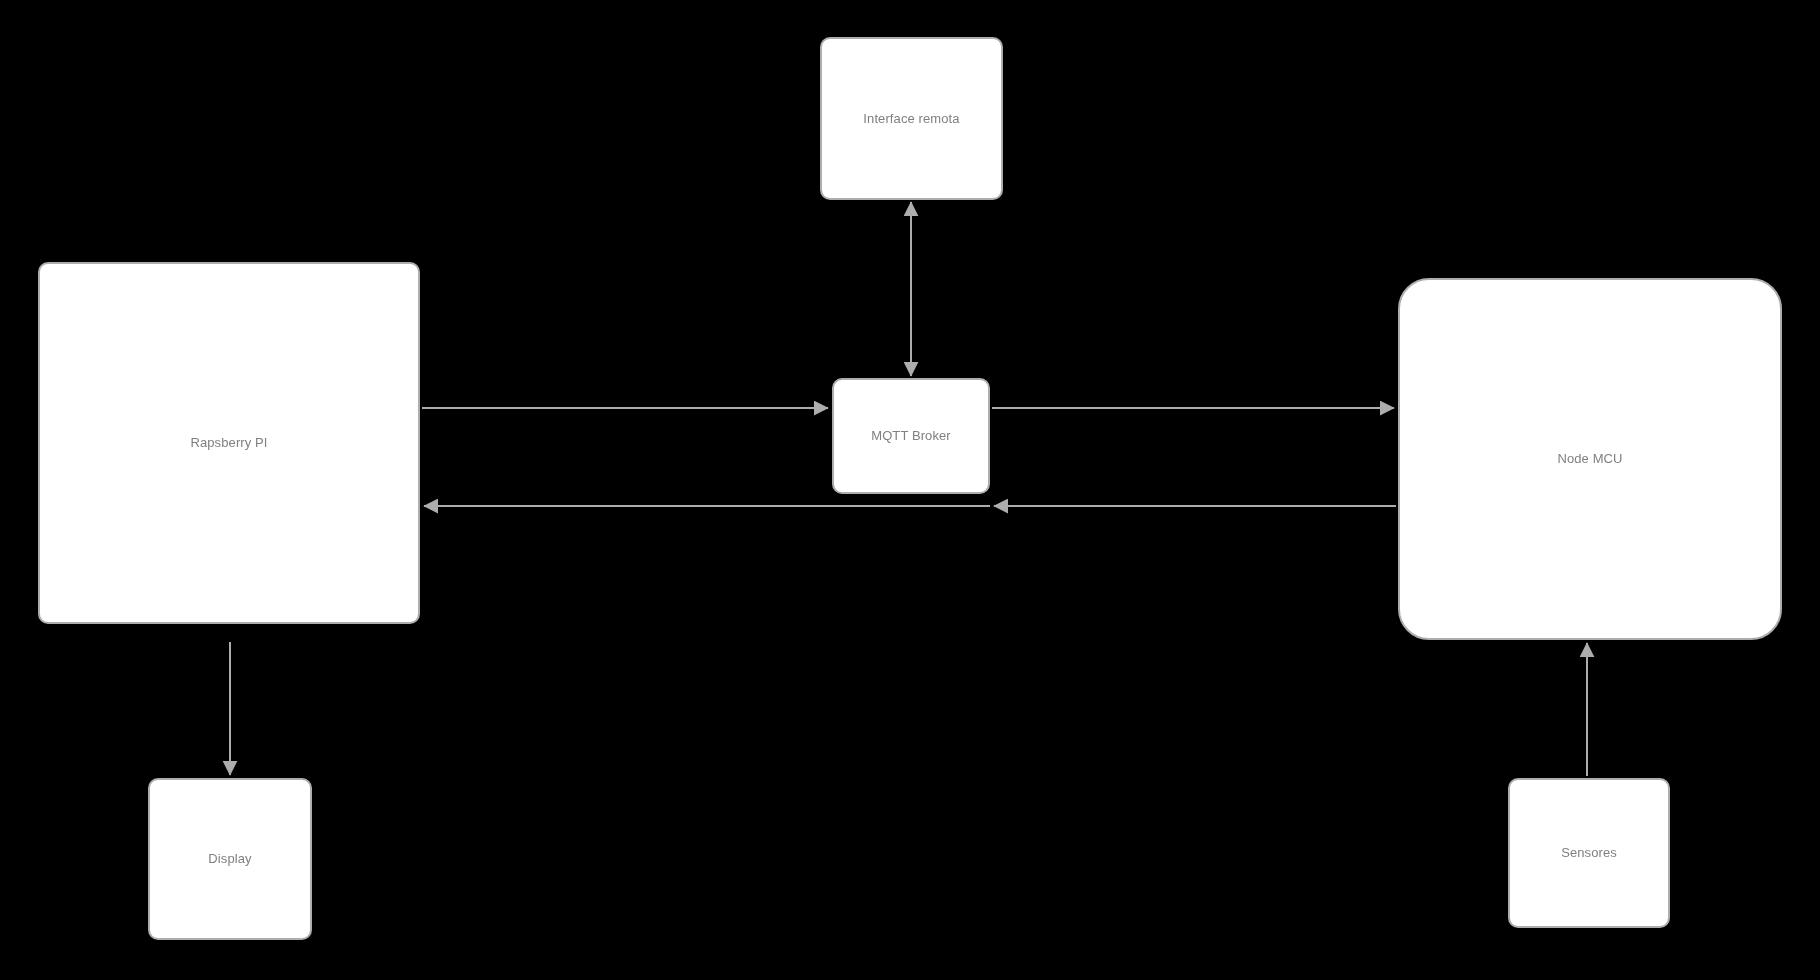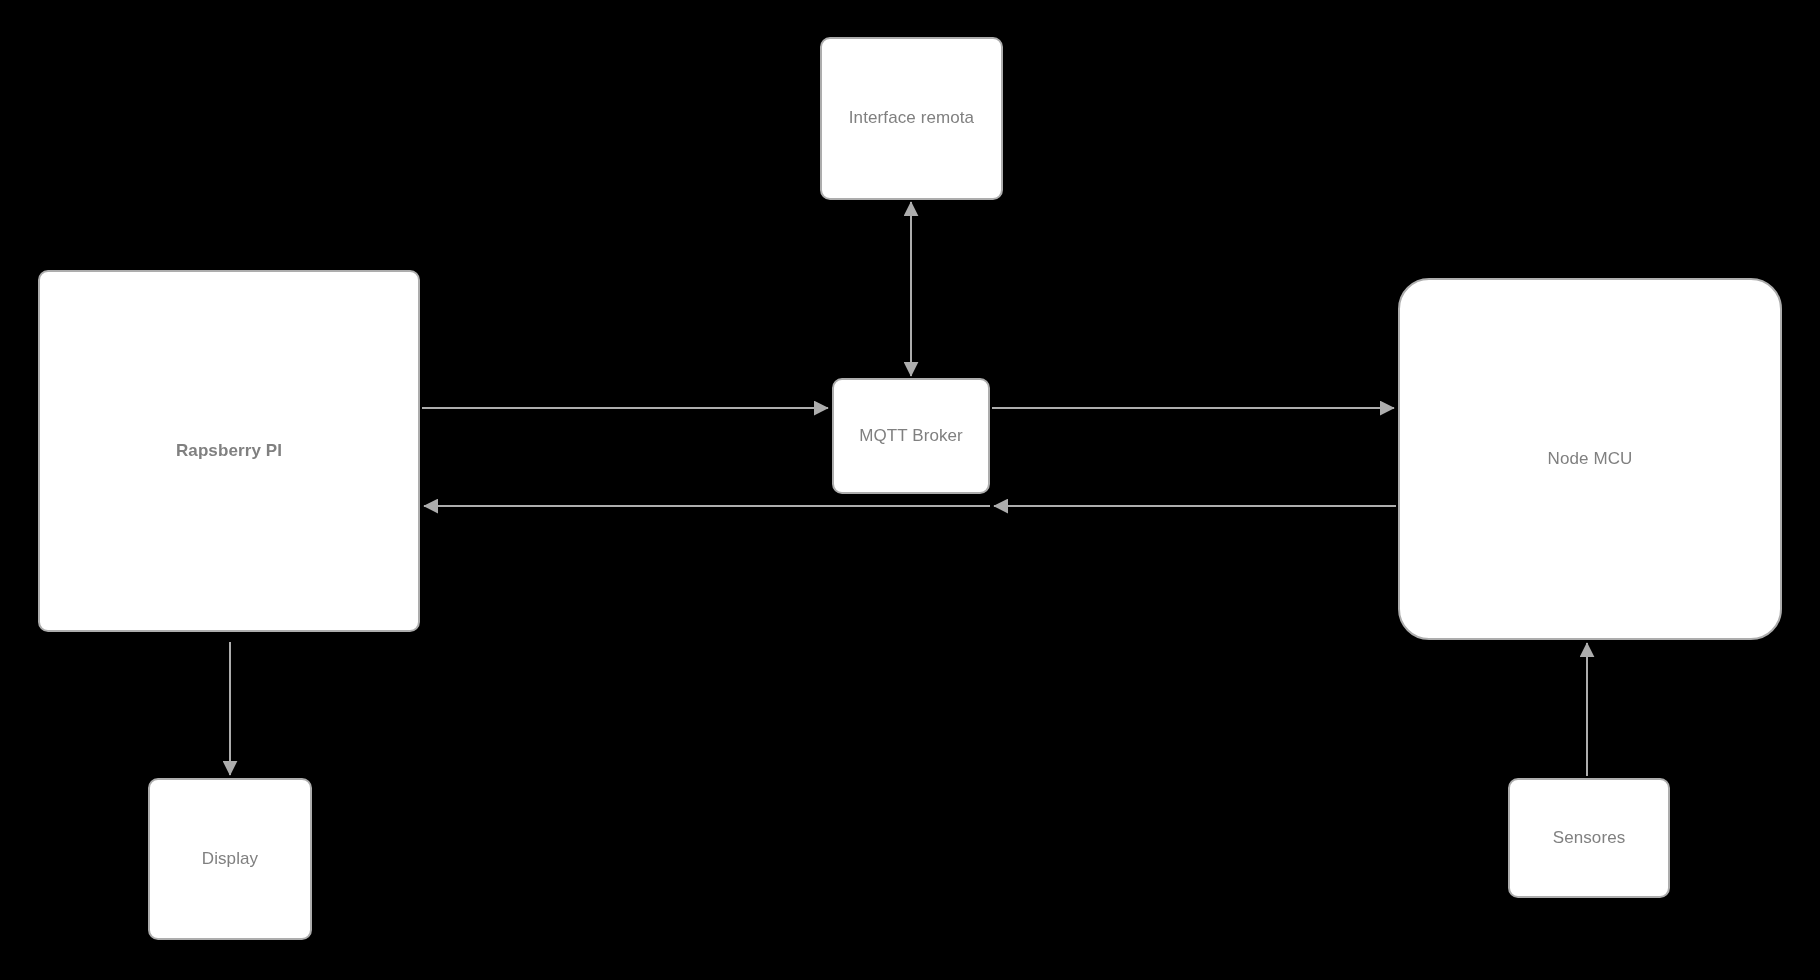--- a/index.html
+++ b/index.html
@@ -30,35 +30,35 @@
     background: #ffffff;
     border: 2px solid #adadad;
     border-radius: 10px;
     display: flex;
     align-items: center;
     justify-content: center;
     z-index: 2;
   }
   .node-label {
     color: #808080;
-    font-size: 17px;
+    font-size: 13px;
     font-family: "Liberation Sans", sans-serif;
     line-height: 1.2;
     white-space: nowrap;
     letter-spacing: 0.1px;
     text-align: center;
     user-select: none;
   }
   
   #node-interface-remota { left: 820px; top: 37px;  width: 183px; height: 163px; }
   #node-mqtt-broker     { left: 832px; top: 378px; width: 158px; height: 116px; }
-  #node-rapsberry-pi    { left: 38px;  top: 270px; width: 382px; height: 362px; font-weight: bold; }
+  #node-rapsberry-pi    { left: 38px;  top: 262px; width: 382px; height: 362px; }
   #node-node-mcu        { left: 1398px;top: 278px; width: 384px; height: 362px; border-radius: 31px; }
   #node-display         { left: 148px; top: 778px; width: 164px; height: 162px; }
-  #node-sensores        { left: 1508px;top: 778px; width: 162px; height: 120px; }
+  #node-sensores        { left: 1508px;top: 778px; width: 162px; height: 150px; }
 </style>
 </head>
 <body>
 
 <div id="canvas">
 
   <svg id="edge-layer" viewBox="0 0 1820 980" width="1820" height="980" xmlns="http://www.w3.org/2000/svg">
     <defs>
       <marker id="arrow-end" viewBox="0 0 10 10" refX="9.5" refY="5" markerWidth="7.5" markerHeight="7.5" orient="auto-start-reverse">
         <path d="M 0 0 L 10 5 L 0 10 z" fill="#adadad"></path>

